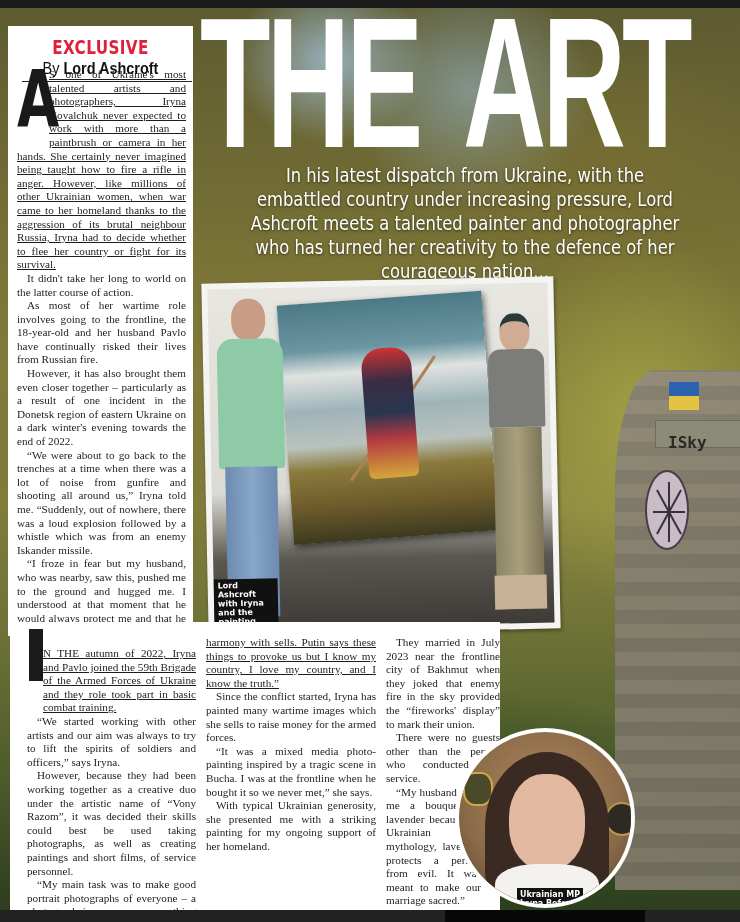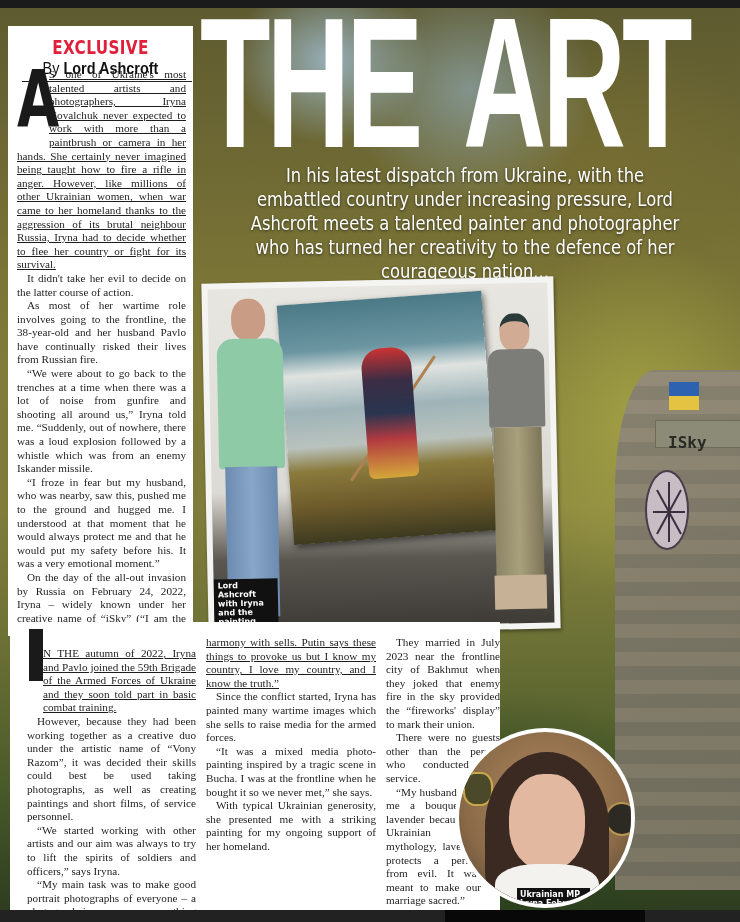--- a/index.html
+++ b/index.html
@@ -182,22 +182,23 @@
     <div class="exclusive">EXCLUSIVE</div>
     <div class="byline">
       <span>By</span>
       <b>Lord Ashcroft</b>
     </div>
     <div class="byline-rule"></div>
   </div>
   <div class="body-text col1-text">
     <div class="dropcap-A">A</div>
     <p class="first">S one of Ukraine's most talented artists and photographers, Iryna Kovalchuk never expected to work with more than a paintbrush or camera in her hands. She certainly never imagined being taught how to fire a rifle in anger. However, like millions of other Ukrainian women, when war came to her homeland thanks to the aggression of its brutal neighbour Russia, Iryna had to decide whether to flee her country or fight for its survival.</p>
-    <p>It didn't take her evil to decide on the latter course of action.</p>
-    <p>As most of her wartime role involves going to the frontline, the 38-year-old and her husband Pavlo have continually risked their lives from Russian fire.</p>
+    <p>It didn't take her long to world on the latter course of action.</p>
+    <p>As most of her wartime role involves going to the frontline, the 18-year-old and her husband Pavlo have continually risked their lives from Russian fire.</p>
+    <p>However, it has also brought them even closer together – particularly as a result of one incident in the Donetsk region of eastern Ukraine on a dark winter's evening towards the end of 2022.</p>
     <p>“We were about to go back to the trenches at a time when there was a lot of noise from gunfire and shooting all around us,” Iryna told me. “Suddenly, out of nowhere, there was a loud explosion followed by a whistle which was from an enemy Iskander missile.</p>
     <p>“I froze in fear but my husband, who was nearby, saw this, pushed me to the ground and hugged me. I understood at that moment that he would always protect me and that he would put my safety before his. It was a very emotional moment.”</p>
     <p>On the day of the all-out invasion by Russia on February 24, 2022, Iryna – widely known under her creative name of “iSky” (“I am the Sky”) – was at home with her husband, who worked as a film maker, and her son, Max, at their apartment block in a town close to the capital Kyiv.</p>
     <p>“We were on the 25th floor and we saw the [enemy] helicopters and it was very scary,” Iryna says.</p>
     <p>Before the invasion she had not spent much time considering what she would do if Russia did invade. The dramatic events of that day concentrated her thoughts.</p>
     <p>“We all sat and discussed what to do. My husband and I decided we would stay and fight for our country,” she recalls.</p>
 
   </div>
 
   <div class="headline">
@@ -222,29 +223,29 @@
           <div class="pants"></div>
           <div class="boots"></div>
       </div>
       <div class="photo-caption">Lord Ashcroft with Iryna and the painting she gave him</div>
     </div>
   </div>
 
   <div class="bottom-block">
     <div class="dropcap-I"></div>
     <div class="body-text col2-text">
-      <p class="first first-lines">N THE autumn of 2022, Iryna and Pavlo joined the 59th Brigade of the Armed Forces of Ukraine and they soon told part in basic combat training.</p>
+      <p class="first first-lines">N THE autumn of 2022, Iryna and Pavlo joined the 59th Brigade of the Armed Forces of Ukraine and they role took part in basic combat training.</p>
+      <p>“We started working with other artists and our aim was always to try to lift the spirits of soldiers and officers,” says Iryna.</p>
       <p>However, because they had been working together as a creative duo under the artistic name of “Vony Razom”, it was decided their skills could best be used taking photographs, as well as creating paintings and short films, of service personnel.</p>
-      <p>“We started working with other artists and our aim was always to try to lift the spirits of soldiers and officers,” says Iryna.</p>
       <p>“My main task was to make good portrait photographs of everyone – a photograph is a memory, something to treasure in the years ahead.”</p>
 
     </div>
     <div class="body-text col3-text">
       <p class="first">harmony with sells. Putin says these things to provoke us but I know my country, I love my country, and I know the truth.”</p>
-      <p>Since the conflict started, Iryna has painted many wartime images which she sells to raise media for the armed forces.</p>
+      <p>Since the conflict started, Iryna has painted many wartime images which she sells to raise money for the armed forces.</p>
       <p>“It was a mixed media photo-painting inspired by a tragic scene in Bucha. I was at the frontline when he bought it so we never met,” she says.</p>
       <p>With typical Ukrainian generosity, she presented me with a striking painting for my ongoing support of her homeland.</p>
 
     </div>
     <div class="body-text col4-text">
       <p>They married in July 2023 near the frontline city of Bakhmut when they joked that enemy fire in the sky provided the “fireworks' display” to mark their union.</p>
       <p>There were no guests other than the person who conducted the service.</p>
       <p class="mid">“My husband gave me a bouquet of lavender because, in Ukrainian mythology, lavender protects a person from evil. It was meant to make our marriage sacred.”</p>
 
     </div>
@@ -252,21 +253,21 @@
 
   <div class="mp-circle">
     <div class="mp-photo">
       <div class="patch1"></div>
       <div class="patch2"></div>
       <div class="hair"></div>
       <div class="face"></div>
       <div class="neck"></div>
       <div class="mp-caption">
         <div>Ukrainian MP</div>
-        <div>Iryna February</div>
+        <div>Iryna Before</div>
       </div>
     </div>
   </div>
 
   <div class="bottom-strip">
       <div class="seg"></div>
     </div>
 </div>
 
 </body></html>

